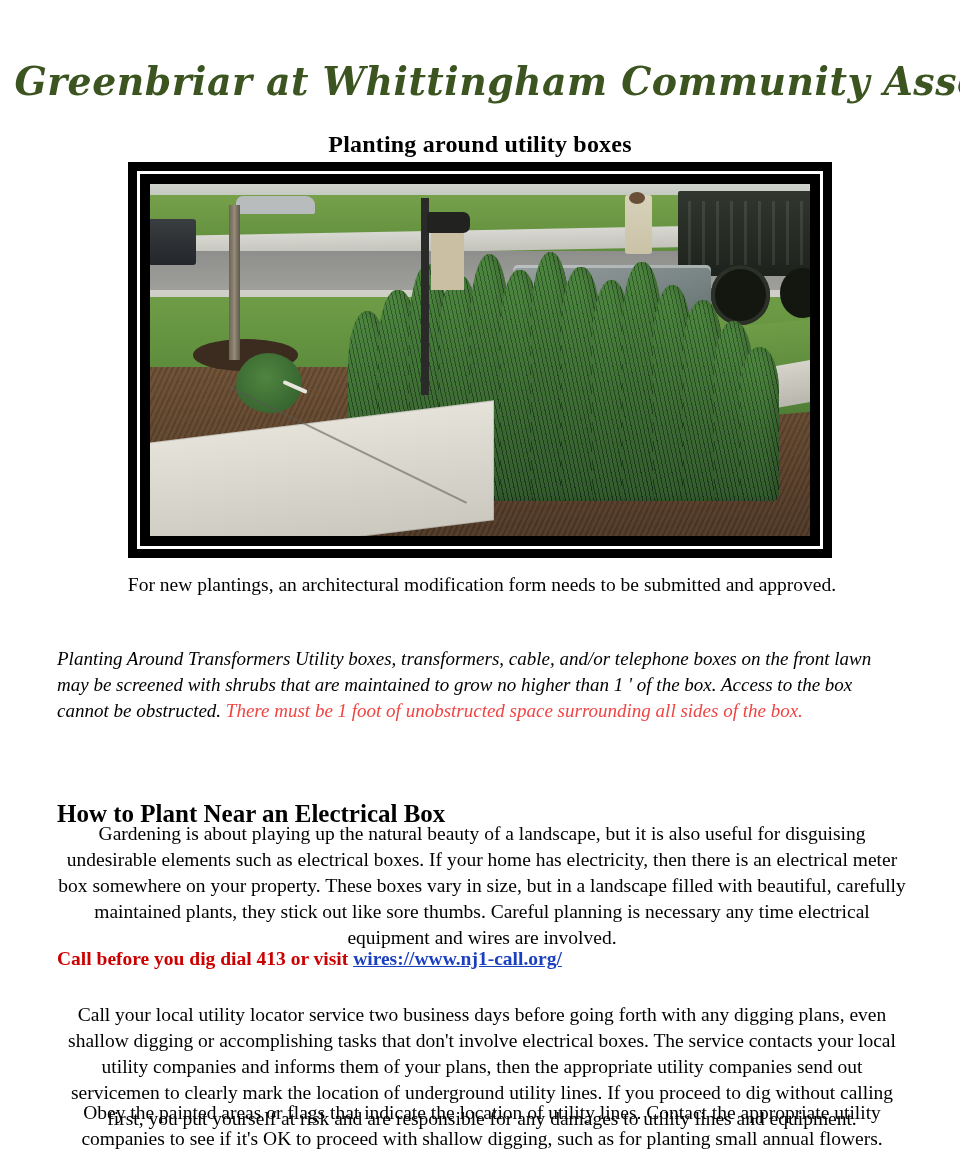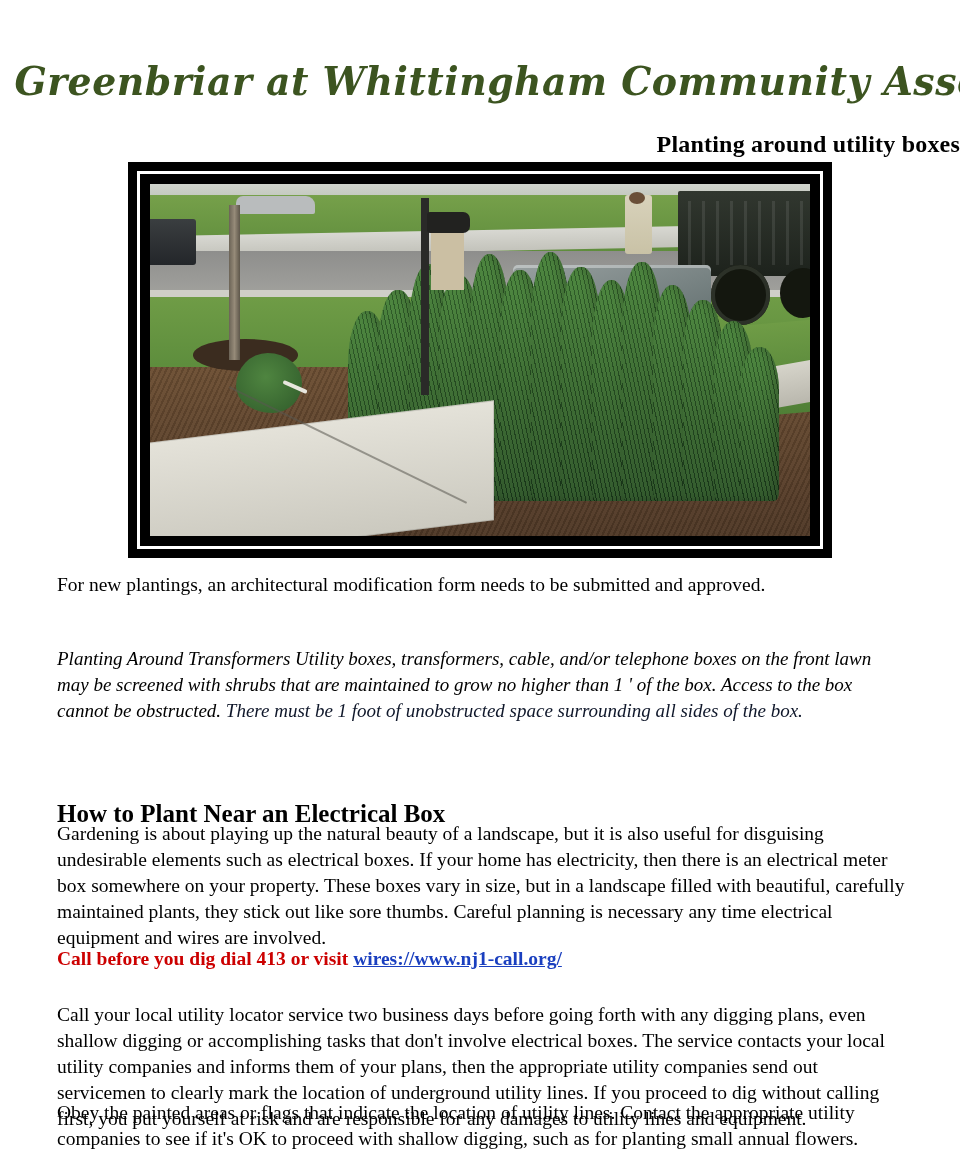--- a/index.html
+++ b/index.html
@@ -36,21 +36,21 @@
     letter-spacing: 0.5px;
     color: #3c5420;
     white-space: nowrap;
     transform: scaleX(0.97);
   }
   .doc-subtitle {
     position: absolute;
     top: 131px;
     left: 0;
     width: 960px;
-    text-align: right;
+    text-align: center;
     font-size: 24px;
     font-weight: bold;
     letter-spacing: 0.2px;
   }
 
   
   .photo-frame {
     position: absolute;
     left: 128px;
     top: 162px;
@@ -243,41 +243,42 @@
     transform: skewY(-10deg);
   }
 
   
   .body-text {
     position: absolute;
     left: 57px;
     width: 850px;
     font-size: 19.5px;
     line-height: 1.33;
+    text-align: center;
   }
   .p-intro { top: 572px; }
   .rules-head {
     position: absolute;
     left: 57px;
     top: 624px;
     font-size: 19.5px;
     font-weight: bold;
     text-decoration: underline;
   }
   .rules-body {
     position: absolute;
     left: 57px;
     top: 646px;
     width: 850px;
     font-size: 19px;
     font-style: italic;
     line-height: 1.37;
   }
   .rules-body .red {
-    color: #0f172a;
+    color: #ef4444;
   }
   .recs-head {
     position: absolute;
     left: 57px;
     top: 757px;
     font-size: 19.5px;
     font-weight: bold;
   }
   .howto-head {
     position: absolute;

